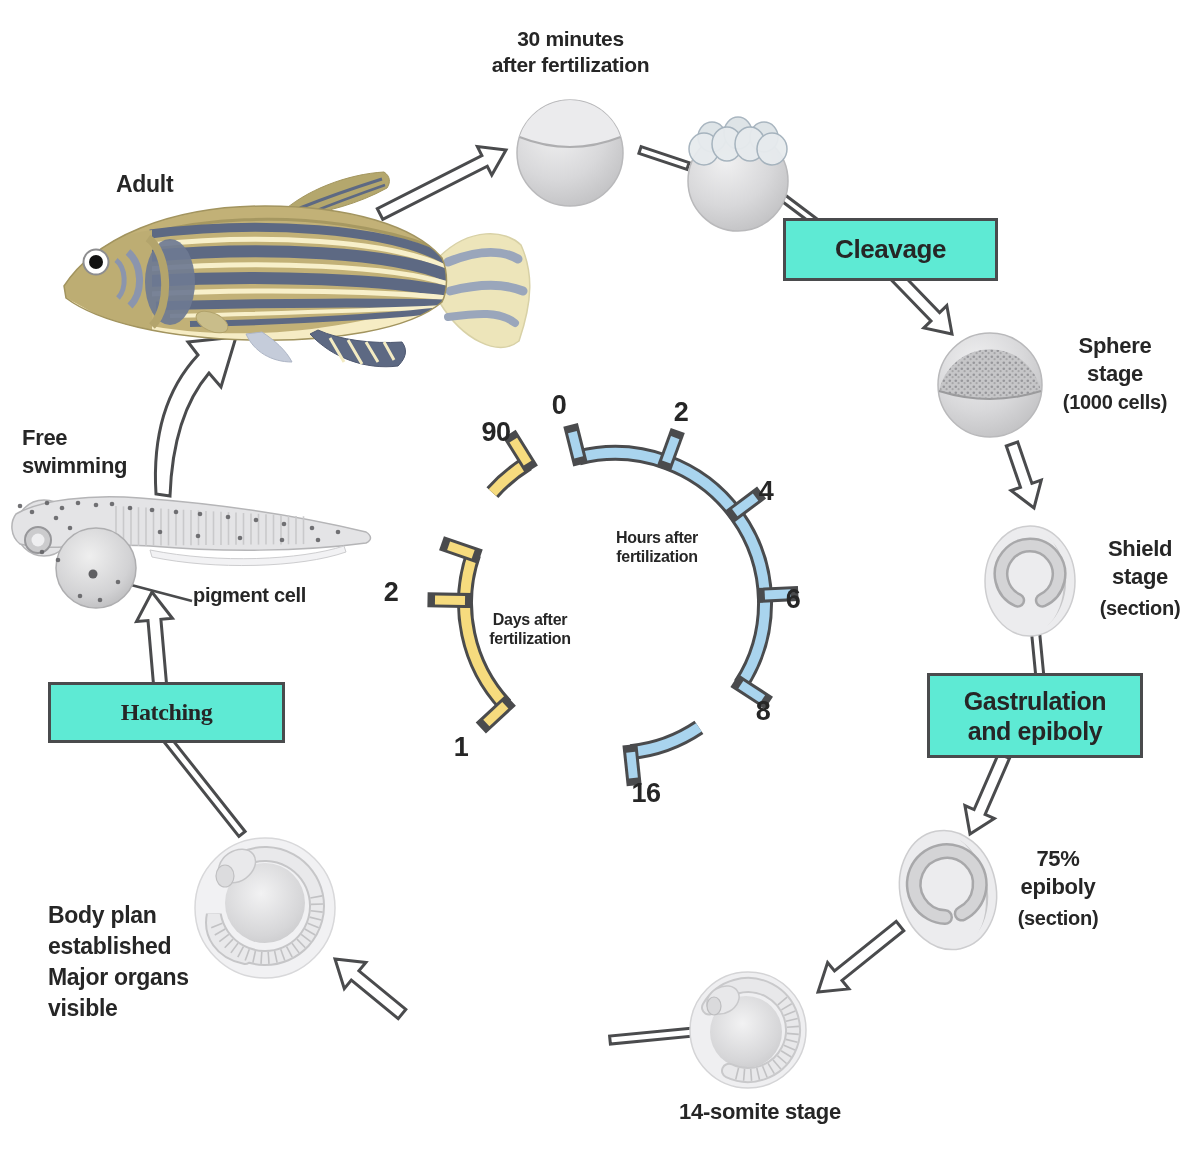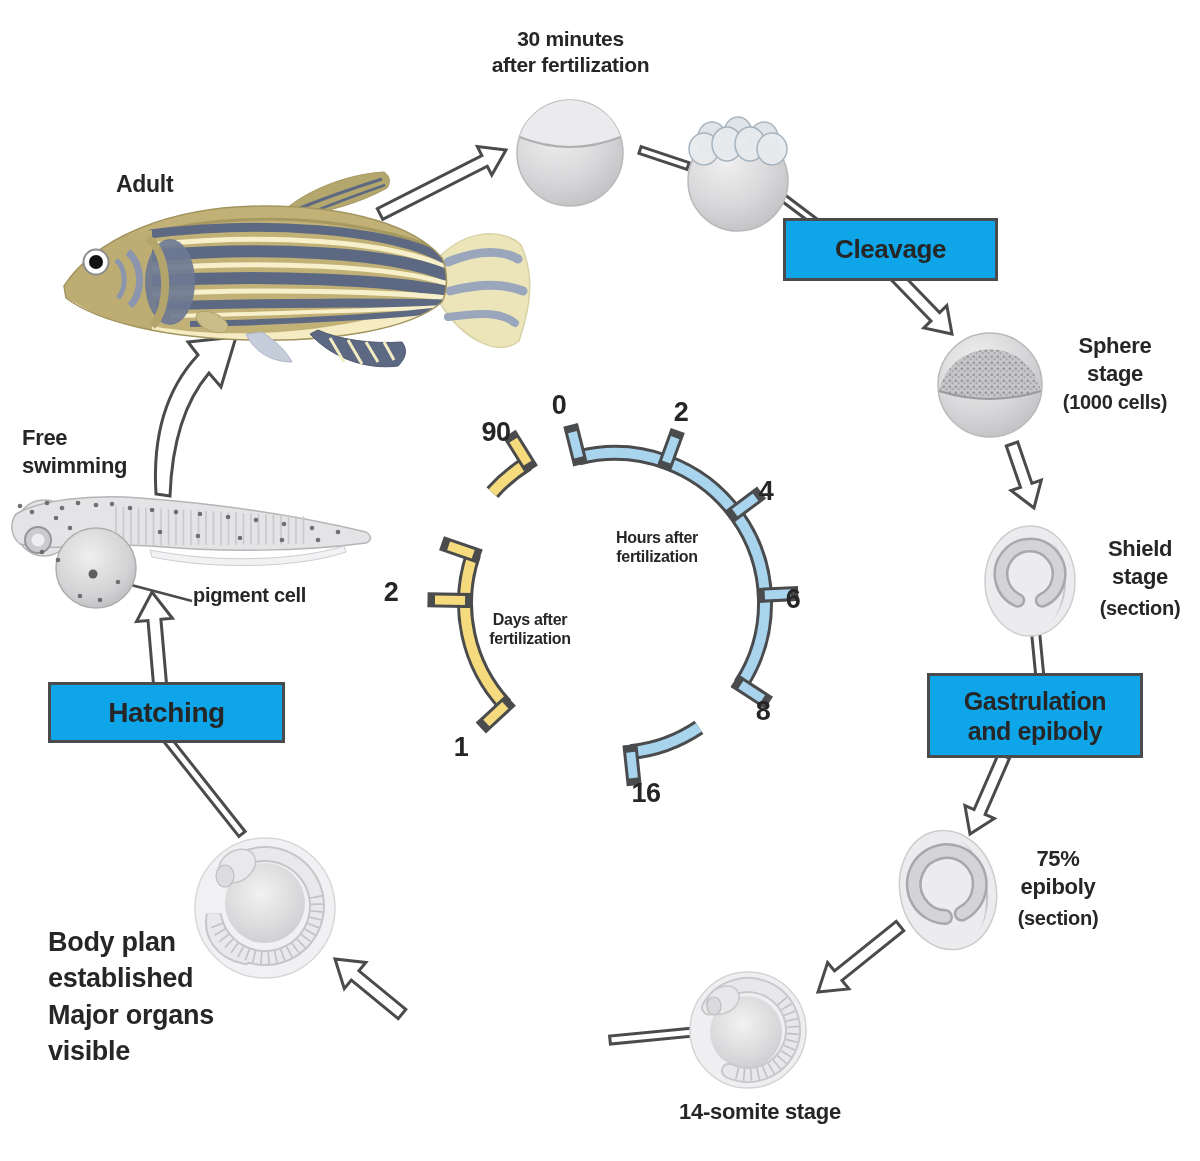--- a/index.html
+++ b/index.html
@@ -2,21 +2,21 @@
 <html><head>
 <meta charset="utf-8">
 <style>
   html,body{margin:0;padding:0;background:#fff;}
   .canvas{position:relative;width:1200px;height:1161px;background:#ffffff;overflow:hidden;
           font-family:"Liberation Sans",sans-serif;color:#262626;}
   #scene{position:absolute;left:0;top:0;z-index:1;}
   .lbl{position:absolute;font-weight:bold;white-space:pre-line;line-height:1.25;
        letter-spacing:-0.3px;color:#262626;z-index:2;}
   .note{font-weight:bold;}
-  .pbox{position:absolute;box-sizing:border-box;background:#0ea5e9;border:3px solid #4a4b4d;
+  .pbox{position:absolute;box-sizing:border-box;background:#5eead4;border:3px solid #4a4b4d;
         display:flex;align-items:center;justify-content:center;text-align:center;
         font-weight:bold;color:#262626;z-index:2;white-space:pre-line;letter-spacing:-0.4px;}
   .tick{position:absolute;transform:translate(-50%,-50%);font-weight:bold;font-size:27px;
         color:#262626;z-index:2;letter-spacing:-0.5px;}
   .clklbl{position:absolute;transform:translate(-50%,-50%);text-align:center;font-weight:bold;
         font-size:16px;line-height:1.2;color:#262626;z-index:2;white-space:pre-line;letter-spacing:-0.3px;}
 </style>
 </head>
 <body>
 
@@ -320,33 +320,33 @@
 <div class="lbl" style="left:1060px;top:535px;width:160px;text-align:center;font-size:22px;">Shield
 stage</div>
 <div class="lbl note" style="left:1060px;top:596px;width:160px;text-align:center;font-size:20px;">(section)</div>
 
 <div class="lbl" style="left:978px;top:845px;width:160px;text-align:center;font-size:22px;">75%
 epiboly</div>
 <div class="lbl note" style="left:978px;top:906px;width:160px;text-align:center;font-size:20px;">(section)</div>
 
 <div class="lbl" style="left:640px;top:1098px;width:240px;text-align:center;font-size:22px;">14-somite stage</div>
 
-<div class="lbl" style="left:48px;top:924px;width:200px;font-size:27px;line-height:1.35;">Body plan
+<div class="lbl" style="left:48px;top:900px;width:200px;font-size:23px;line-height:1.35;">Body plan
 established
 Major organs
 visible</div>
 
 <div class="pbox" style="left:783px;top:218px;width:215px;height:63px;font-size:26px;">
   <span>Cleavage</span>
 </div>
 <div class="pbox" style="left:927px;top:673px;width:216px;height:85px;font-size:25px;line-height:1.2;">
   <span>Gastrulation
 and epiboly</span>
 </div>
-<div class="pbox" style="left:48px;top:682px;width:237px;height:61px;font-size:28px;">
+<div class="pbox" style="left:48px;top:682px;width:237px;height:61px;font-size:24px;font-family:Liberation Serif, serif;">
   <span>Hatching</span>
 </div>
 
 <div class="clklbl" style="left:657px;top:547px;">Hours after
 fertilization</div>
 <div class="clklbl" style="left:530px;top:629px;">Days after
 fertilization</div>
 
 <div class="tick" style="left:559px;top:405px;">0</div>
 <div class="tick" style="left:681px;top:412px;">2</div>

